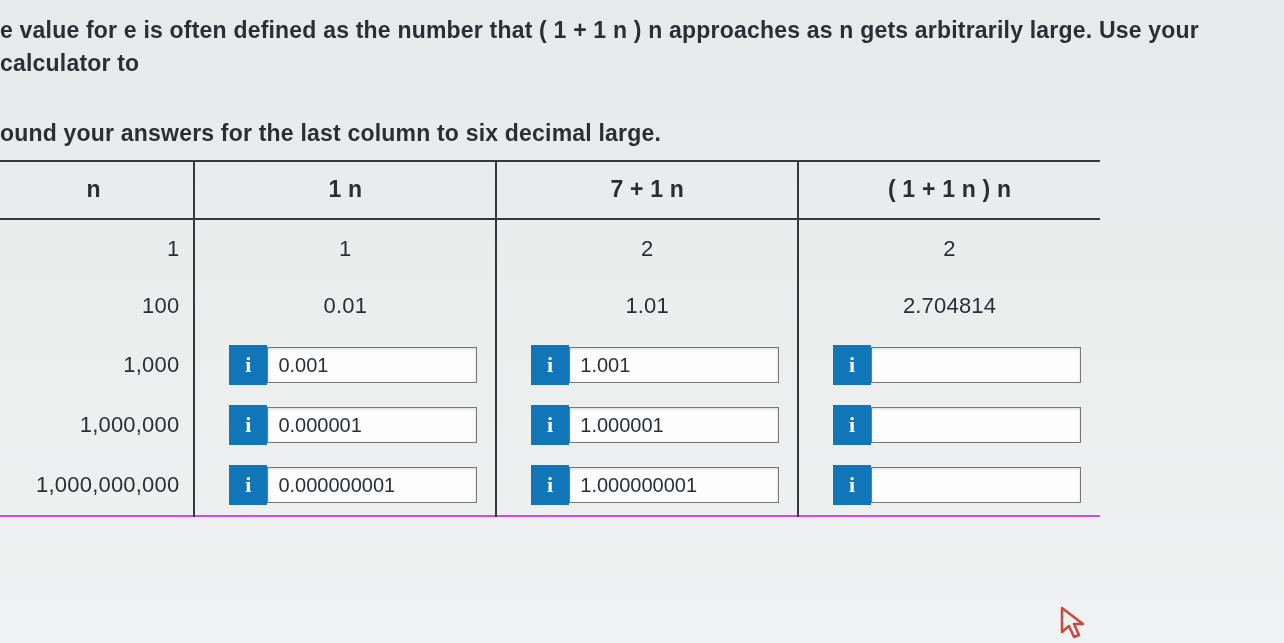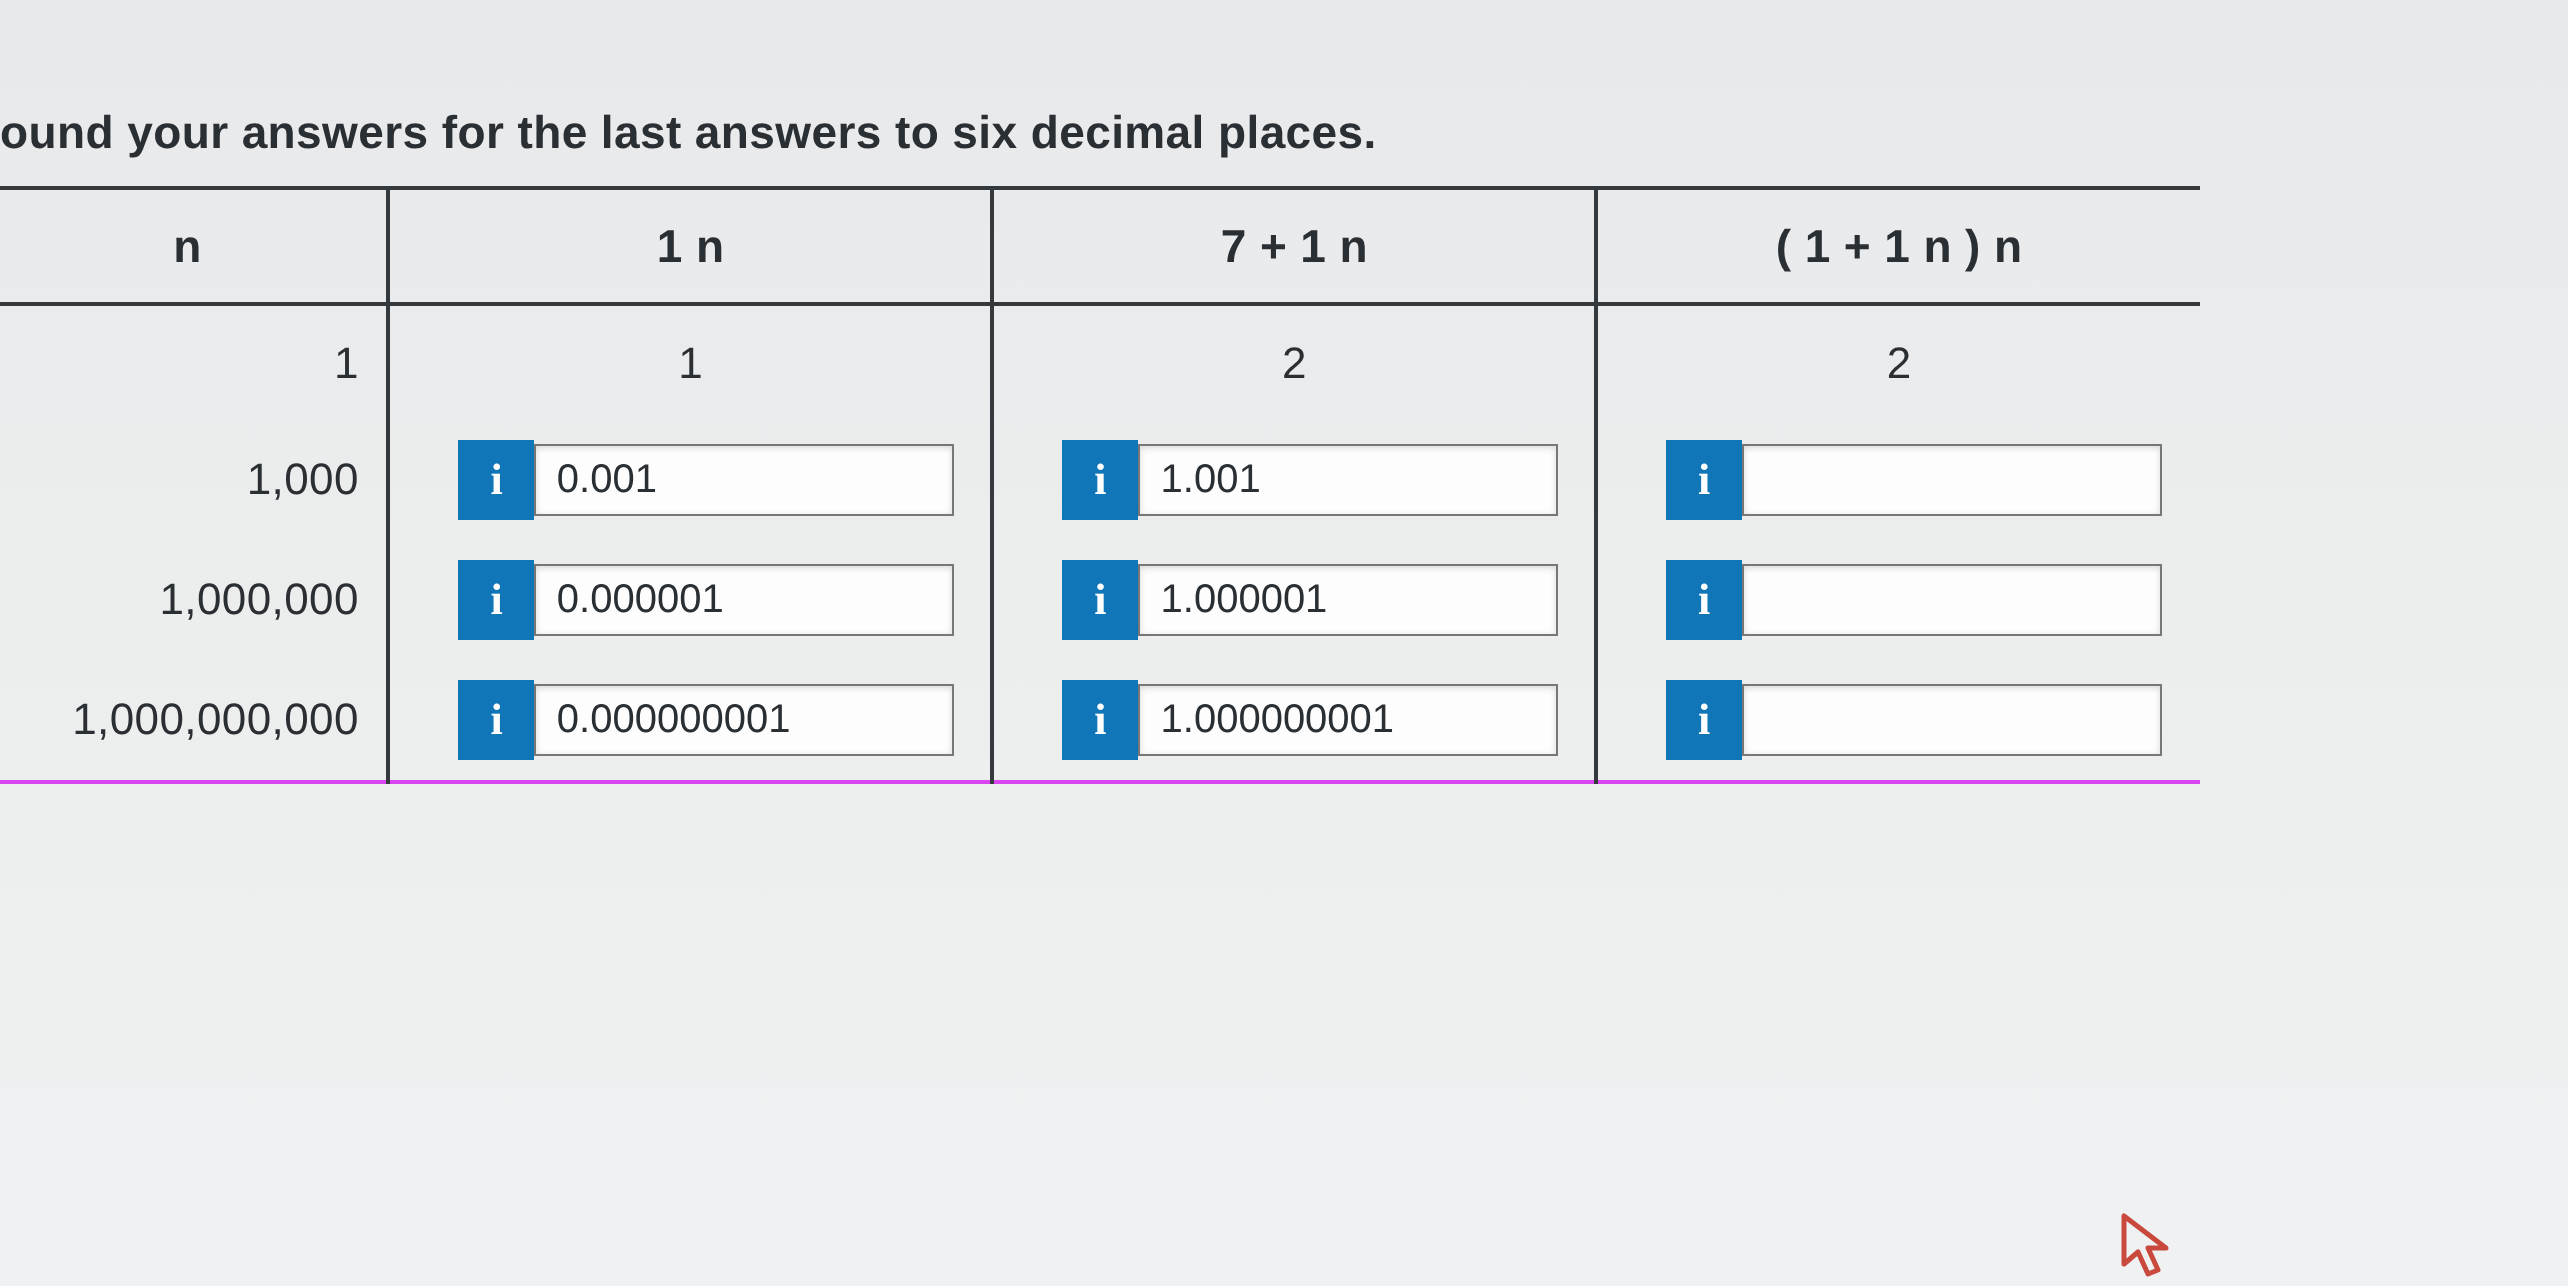--- a/index.html
+++ b/index.html
@@ -67,42 +67,49 @@
     left: 1060px; top: 606px;
     pointer-events: none;
   }
 </style>
 </head>
 <body>
 
 <div class="page">
 
   <div class="instr">
+    <div>e value for  e is often defined as the number that  ( 1 + 1 n ) n  approaches as  n gets arbitrarily large. Use your calculator to</div>
   </div>
 
-  <div class="round-note">ound your answers for the last answers to six decimal places.</div>
+  <div class="round-note">ound your answers for the last column to six decimal large.</div>
 
   <table>
     <thead>
       <tr>
         <th class="col-n" style="text-align:center">n</th>
         <th class="col-w">1 n</th>
         <th class="col-w">7 + 1 n</th>
         <th class="col-w">( 1 + 1 n ) n</th>
       </tr>
     </thead>
     <tbody>
 
       <tr>
         <td class="col-n static">1</td>
         <td class="col-w static">1</td>
         <td class="col-w static">2</td>
         <td class="col-w static">2</td>
       </tr>
 
+      <tr>
+        <td class="col-n static">100</td>
+        <td class="col-w static">0.01</td>
+        <td class="col-w static">1.01</td>
+        <td class="col-w static">2.704814</td>
+      </tr>
 
       <tr>
         <td class="col-n static">1,000</td>
         <td class="col-w">
             <div class="ic-wrap">
           <div class="info-btn">i</div>
           <input class="ans" value="0.001" style="">
         </div>
           </td>
         <td class="col-w">

